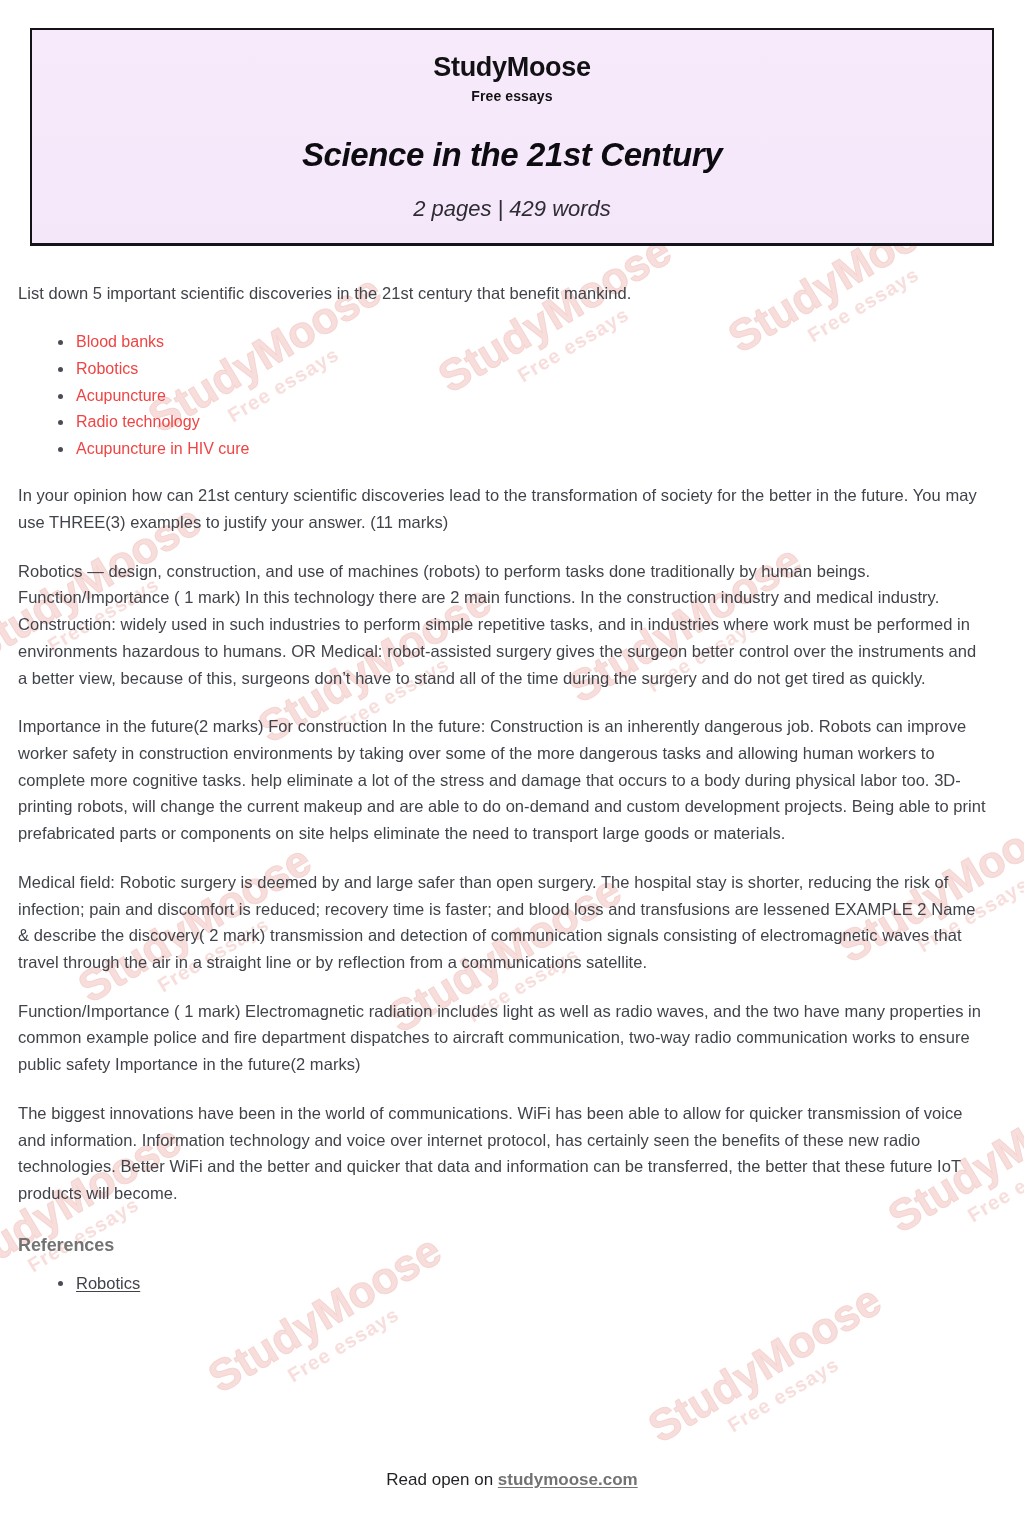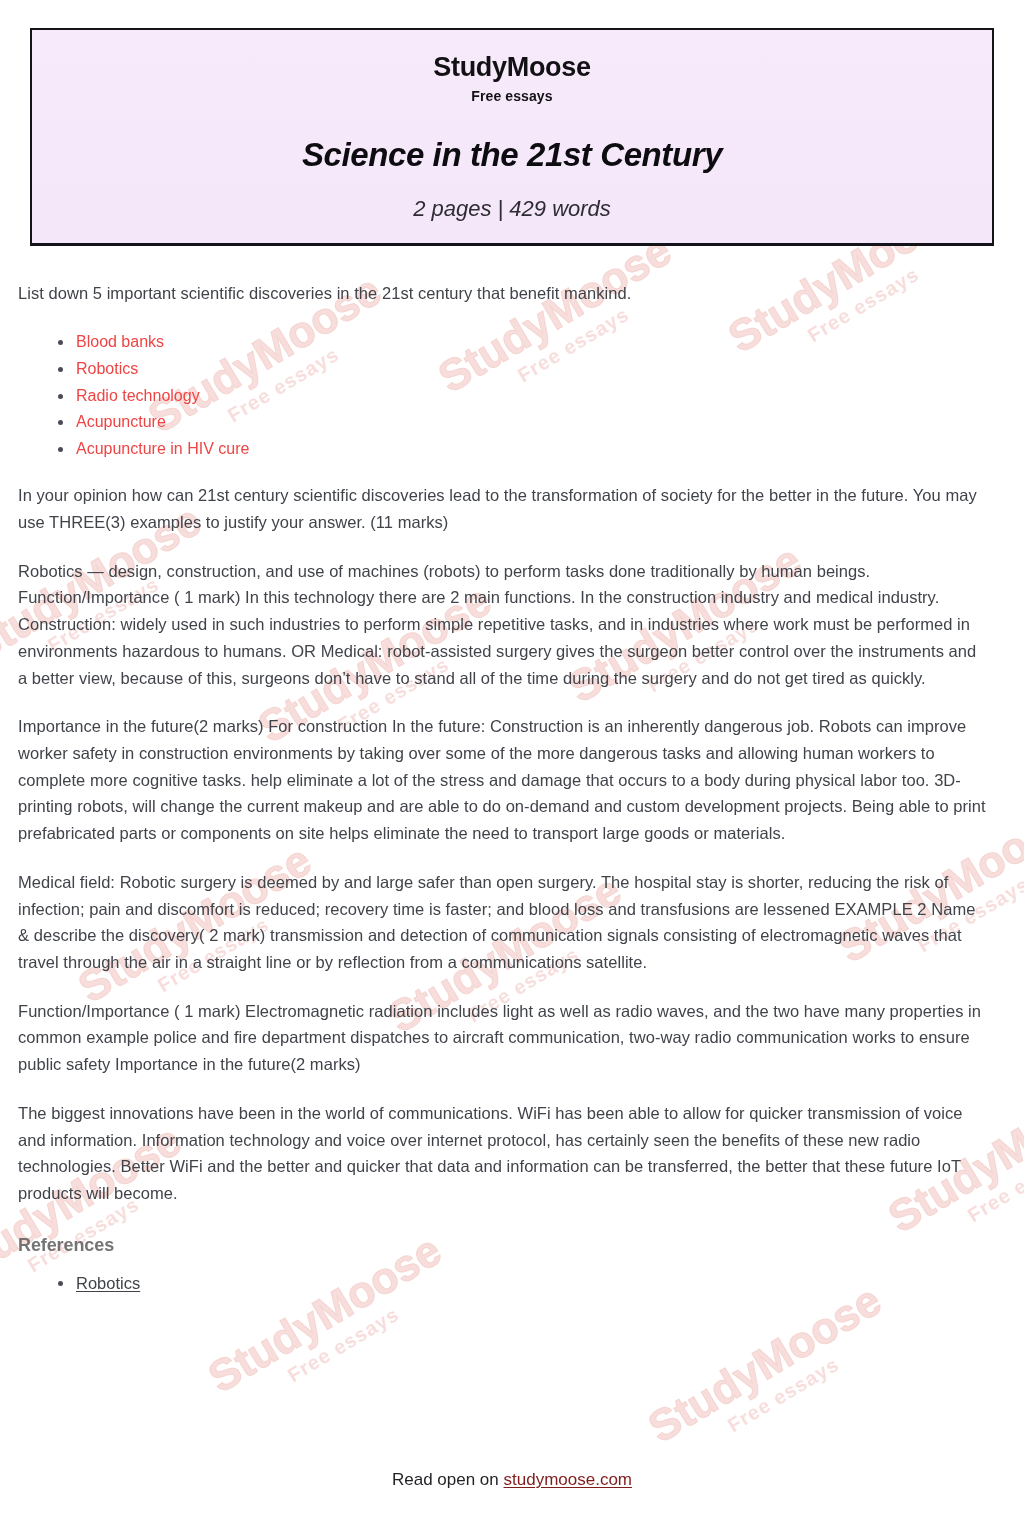--- a/index.html
+++ b/index.html
@@ -177,22 +177,22 @@
     position: absolute;
     left: 0;
     right: 0;
     top: 1470px;
     text-align: center;
     font-size: 17px;
     color: #1f2125;
     z-index: 3;
   }
   .footer .site {
-    font-weight: 400;
-    color: #7f1d1d;
+    font-weight: 700;
+    color: #737373;
     text-decoration: underline;
     text-underline-offset: 2px;
   }
 </style>
 </head>
 <body>
 
 <div class="watermark-layer">
   <div class="wm" style="left:140px; top:330px;">
     <span class="wm-main">StudyMoose</span>
@@ -257,22 +257,22 @@
     <div class="essay-meta">2 pages | 429 words</div>
   </div>
 
   <div class="body-wrap">
 
     <p class="para">List down 5 important scientific discoveries in the 21st century that benefit mankind.</p>
 
     <ul class="bullets">
       <li>Blood banks</li>
       <li>Robotics</li>
+      <li>Acupuncture</li>
       <li>Radio technology</li>
-      <li>Acupuncture</li>
       <li>Acupuncture in HIV cure</li>
     </ul>
 
     <p class="para">In your opinion how can 21st century scientific discoveries lead to the transformation of society for the better in the future. You may use THREE(3) examples to justify your answer. (11 marks)</p>
     <p class="para">Robotics — design, construction, and use of machines (robots) to perform tasks done traditionally by human beings. Function/Importance ( 1 mark) In this technology there are 2 main functions. In the construction industry and medical industry. Construction: widely used in such industries to perform simple repetitive tasks, and in industries where work must be performed in environments hazardous to humans. OR Medical: robot-assisted surgery gives the surgeon better control over the instruments and a better view, because of this, surgeons don’t have to stand all of the time during the surgery and do not get tired as quickly.</p>
     <p class="para">Importance in the future(2 marks) For construction In the future: Construction is an inherently dangerous job. Robots can improve worker safety in construction environments by taking over some of the more dangerous tasks and allowing human workers to complete more cognitive tasks. help eliminate a lot of the stress and damage that occurs to a body during physical labor too. 3D-printing robots, will change the current makeup and are able to do on-demand and custom development projects. Being able to print prefabricated parts or components on site helps eliminate the need to transport large goods or materials.</p>
     <p class="para">Medical field: Robotic surgery is deemed by and large safer than open surgery. The hospital stay is shorter, reducing the risk of infection; pain and discomfort is reduced; recovery time is faster; and blood loss and transfusions are lessened EXAMPLE 2 Name &amp; describe the discovery( 2 mark) transmission and detection of communication signals consisting of electromagnetic waves that travel through the air in a straight line or by reflection from a communications satellite.</p>
     <p class="para">Function/Importance ( 1 mark) Electromagnetic radiation includes light as well as radio waves, and the two have many properties in common example police and fire department dispatches to aircraft communication, two-way radio communication works to ensure public safety Importance in the future(2 marks)</p>
     <p class="para">The biggest innovations have been in the world of communications. WiFi has been able to allow for quicker transmission of voice and information. Information technology and voice over internet protocol, has certainly seen the benefits of these new radio technologies. Better WiFi and the better and quicker that data and information can be transferred, the better that these future IoT products will become.</p>
 

